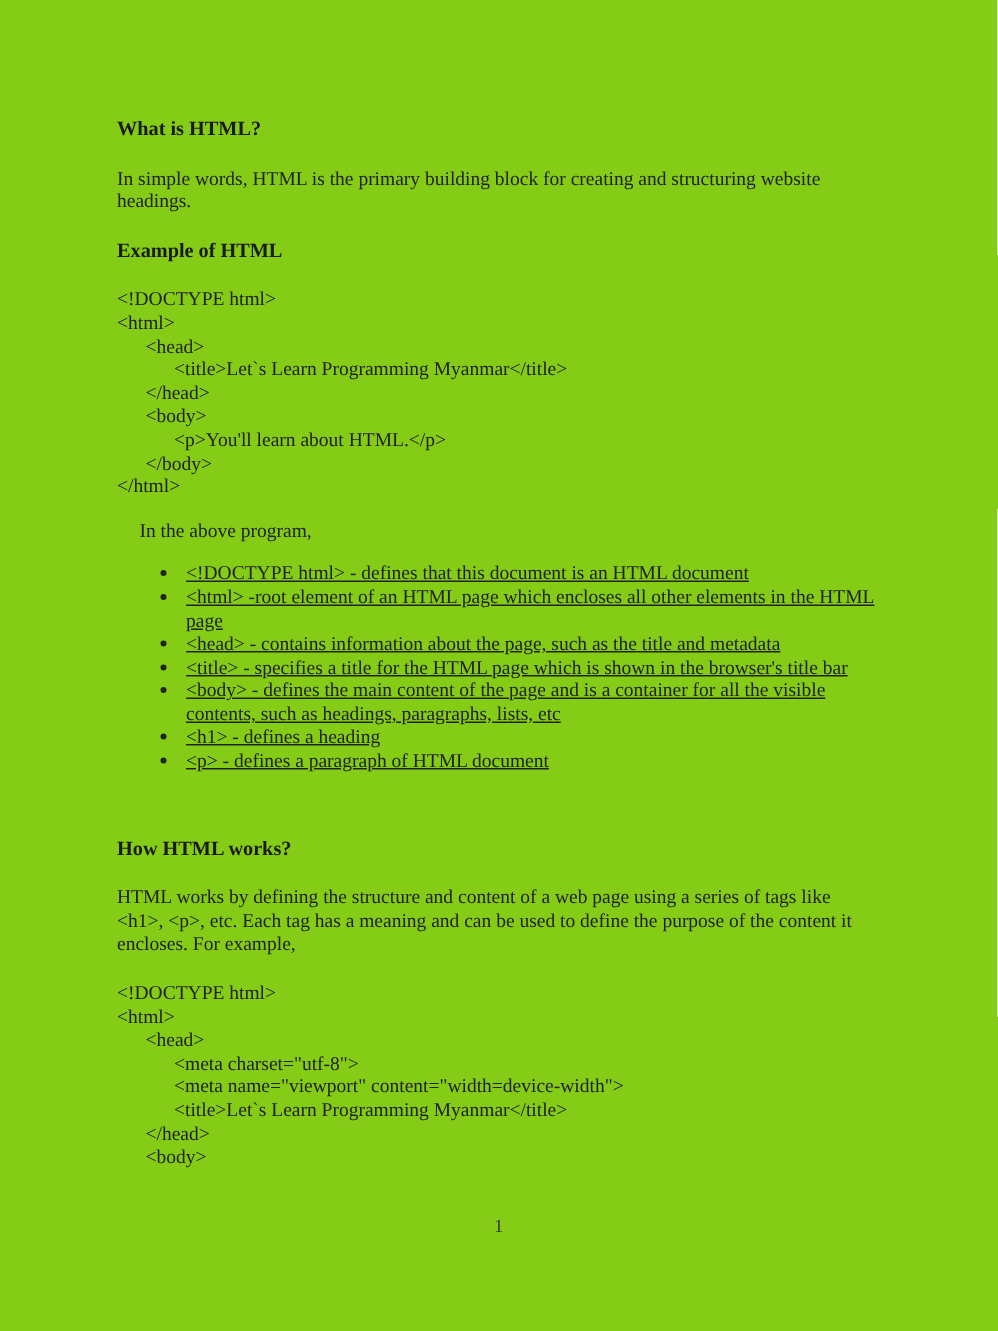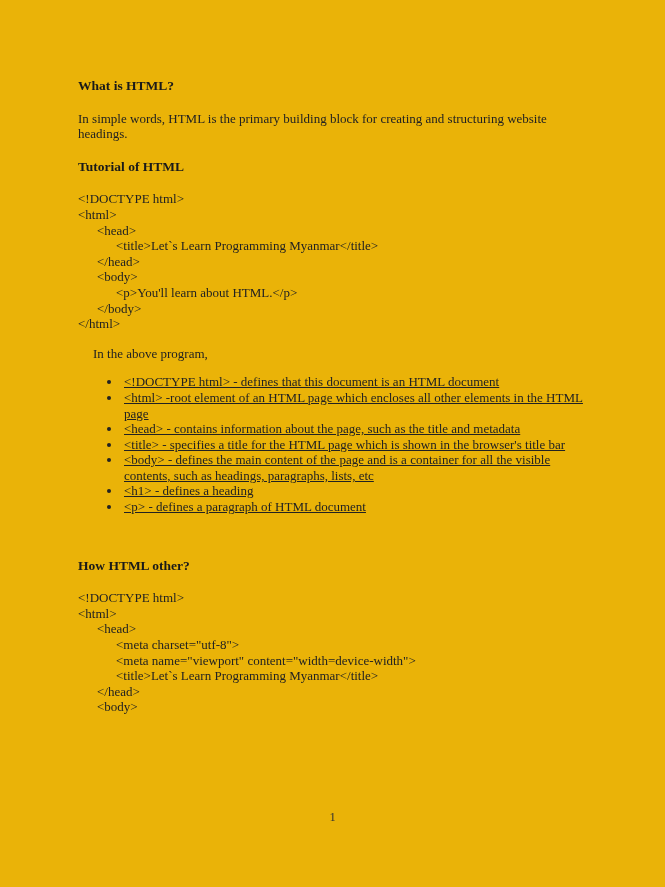--- a/index.html
+++ b/index.html
@@ -1,20 +1,20 @@
 <!DOCTYPE html>
 <html><head>
 <meta charset="utf-8">
 <style>
   html, body { margin: 0; padding: 0; background: #ffffff; }
   .page {
     position: relative;
     width: 665px;
     height: 887px;
-    background: #eab308;
+    background: #84cc16;
     font-family: "Liberation Serif", "DejaVu Serif", serif;
     font-size: 13px;
     line-height: 15.6px;
     color: #222222;
     overflow: hidden;
   }
   .content {
     box-sizing: content-box;
     width: 508px;
     padding: 78px 79px 0 78px;
@@ -49,21 +49,21 @@
 </head>
 <body>
 
 <div class="page">
   <div class="content">
 
     <p class="heading">What is HTML?</p>
 
     <p class="para">In simple words, HTML is the primary building block for creating and structuring website headings.</p>
 
-    <p class="heading">Tutorial of HTML</p>
+    <p class="heading">Example of HTML</p>
 
     <div class="code-block">
   <div class="code-line" style="padding-left: 0px;">&lt;!DOCTYPE html&gt;</div>
 
   <div class="code-line" style="padding-left: 0px;">&lt;html&gt;</div>
 
   <div class="code-line" style="padding-left: 19px;">&lt;head&gt;</div>
 
   <div class="code-line" style="padding-left: 38px;">&lt;title&gt;Let`s Learn Programming Myanmar&lt;/title&gt;</div>
 
@@ -90,22 +90,23 @@
 
   <li>&lt;title&gt; - specifies a title for the HTML page which is shown in the browser's title bar</li>
 
   <li>&lt;body&gt; - defines the main content of the page and is a container for all the visible contents, such as headings, paragraphs, lists, etc</li>
 
   <li>&lt;h1&gt; - defines a heading</li>
 
   <li>&lt;p&gt; - defines a paragraph of HTML document</li>
 </ul>
 
-    <p class="heading gap-top">How HTML other?</p>
+    <p class="heading gap-top">How HTML works?</p>
 
+    <p class="para">HTML works by defining the structure and content of a web page using a series of tags like &lt;h1&gt;, &lt;p&gt;, etc. Each tag has a meaning and can be used to define the purpose of the content it encloses. For example,</p>
 
     <div class="code-block">
   <div class="code-line" style="padding-left: 0px;">&lt;!DOCTYPE html&gt;</div>
 
   <div class="code-line" style="padding-left: 0px;">&lt;html&gt;</div>
 
   <div class="code-line" style="padding-left: 19px;">&lt;head&gt;</div>
 
   <div class="code-line" style="padding-left: 38px;">&lt;meta charset="utf-8"&gt;</div>
 

